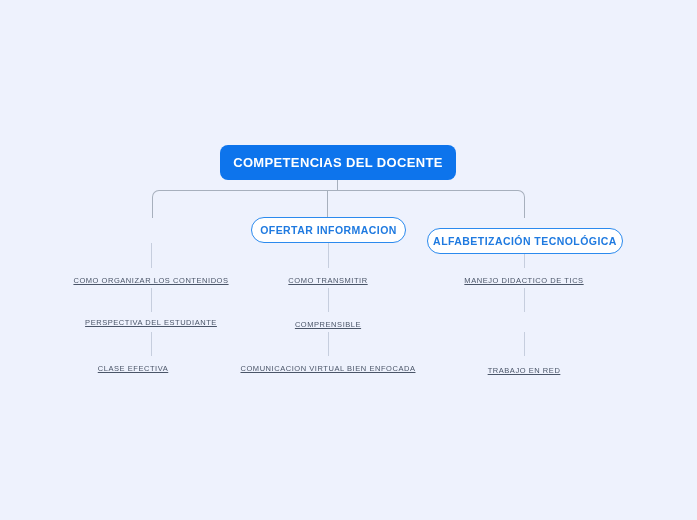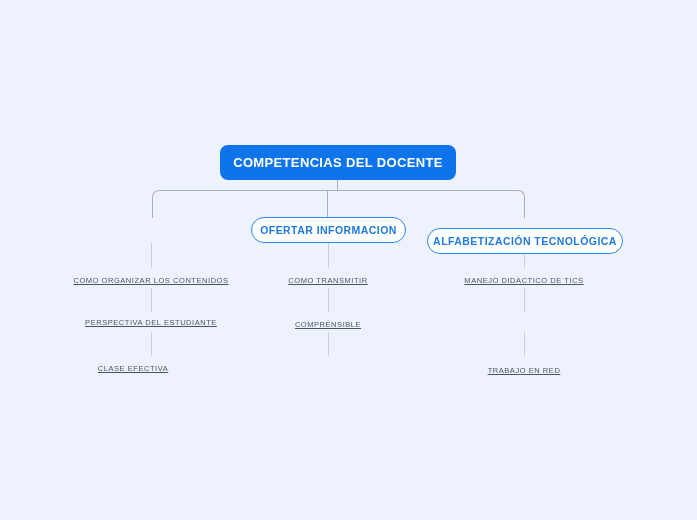--- a/index.html
+++ b/index.html
@@ -149,20 +149,23 @@
   <div class="leaf-node" style="left:33px; top:361px; width:200px;">
     <span class="label">CLASE EFECTIVA</span>
   </div>
 
   <div class="leaf-node" style="left:228px; top:273px; width:200px;">
     <span class="label">COMO TRANSMITIR</span>
   </div>
   <div class="leaf-node" style="left:228px; top:317px; width:200px;justify-content:center;">
     <span class="label">COMPRENSIBLE</span>
   </div>
+  <div class="leaf-node" style="left:228px; top:361px; width:200px;">
+    <span class="label">COMUNICACION VIRTUAL BIEN ENFOCADA</span>
+  </div>
 
   <div class="leaf-node" style="left:424px; top:273px; width:200px;">
     <span class="label">MANEJO DIDACTICO DE TICS</span>
   </div>
   <div class="leaf-node" style="left:424px; top:361px; width:200px;align-items:flex-end;">
     <span class="label">TRABAJO EN RED</span>
   </div>
 
 </div>
 

